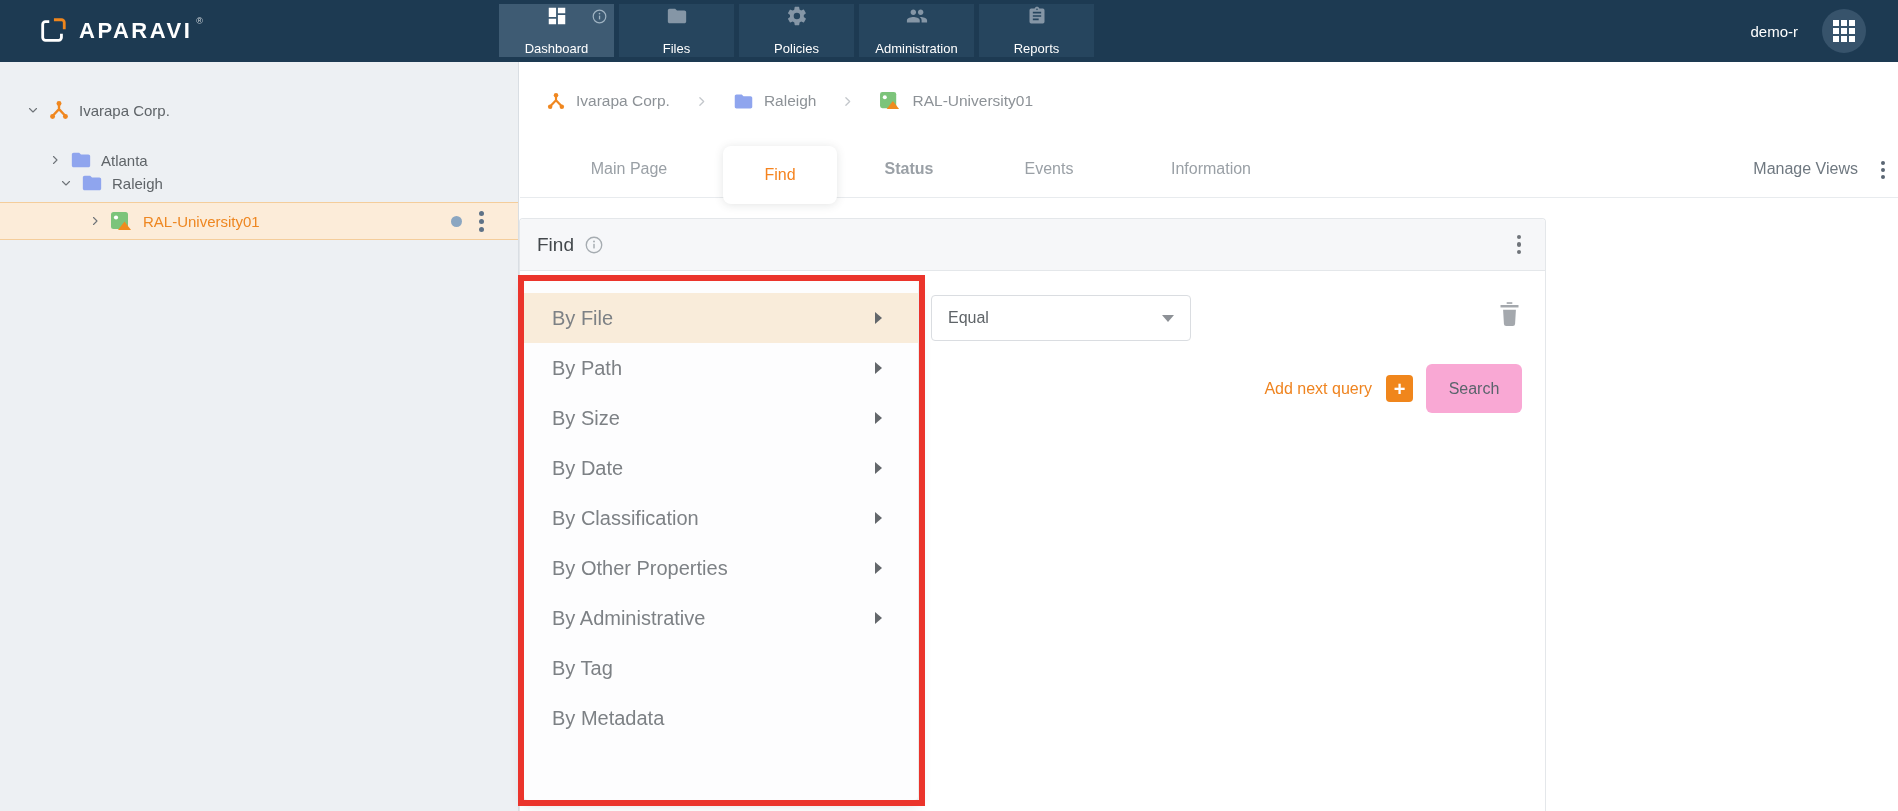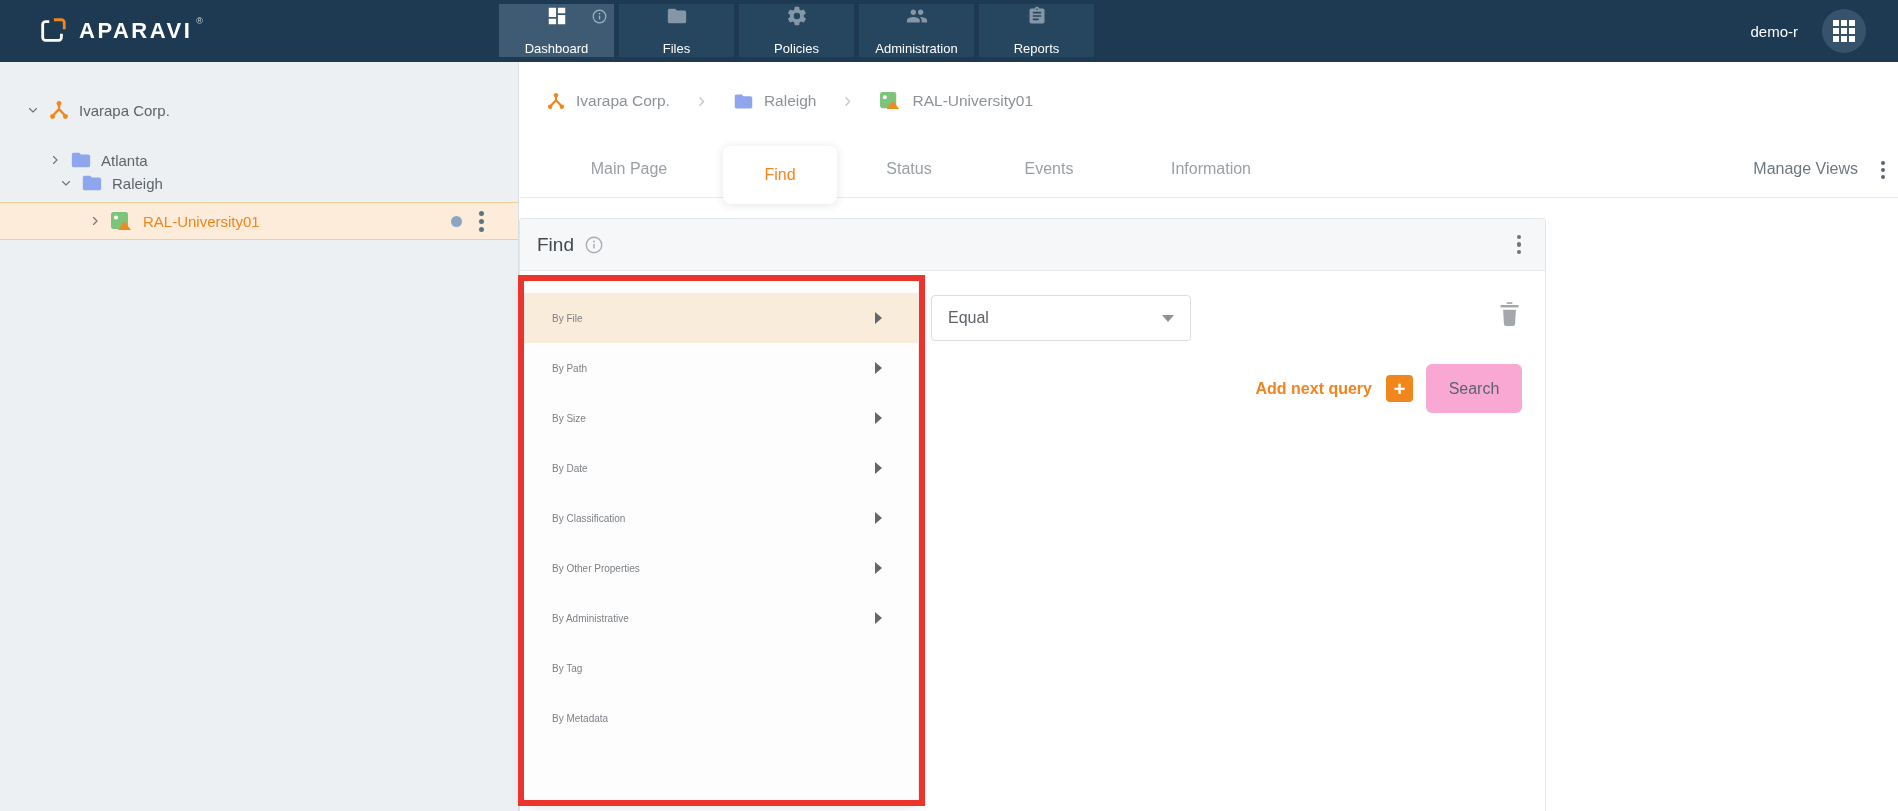--- a/index.html
+++ b/index.html
@@ -40,21 +40,21 @@
 
   
   .crumbbar { position:absolute; top:62px; left:520px; right:0; height:78px; background:#fff; display:flex; align-items:center; padding-left:26px; }
   .crumb { display:flex; align-items:center; gap:10px; color:#8d9297; font-size:15.5px; cursor:pointer; }
   .crumb-sep { margin:0 25px; color:#c3c7cb; line-height:0; }
 
   
   .tabbar { position:absolute; top:140px; left:520px; right:0; height:58px; background:#fff; border-bottom:1px solid #e8ebee; }
   .tab { position:absolute; top:0; height:58px; display:flex; align-items:center; transform:translateX(-50%); color:#9aa0a6; font-size:16px; cursor:pointer; }
   .tab-main  { left:109px; }
-  .tab-stat  { left:389px; }
+  .tab-stat  { left:389px;font-weight:bold; }
   .tab-evt   { left:529px; }
   .tab-info  { left:691px; }
   .tab-active-box { position:absolute; left:203px; top:6px; width:114px; height:58px; background:#fff; border-radius:8px;
     box-shadow:0 1px 10px rgba(60,64,67,.14); z-index:2; display:flex; align-items:center; justify-content:center;
     color:#f5831e; font-size:16px; cursor:pointer; }
   .manage { position:absolute; right:40px; top:0; height:58px; display:flex; align-items:center; color:#6f7880; font-size:16px; cursor:pointer; }
   .tab-kebab { position:absolute; right:13px; top:21px; }
   .tab-kebab i { width:4px; height:4px; background:#5a6673; }
 
   
@@ -66,30 +66,30 @@
   .panel-kebab i { background:#6f747a; width:4.5px; height:4.5px; }
 
   .op-select { position:absolute; left:411px; top:76px; width:260px; height:46px; border:1px solid #dadde1; border-radius:4px;
     display:flex; align-items:center; padding:0 16px; color:#5f6468; font-size:16px; background:#fff; cursor:pointer; }
   .caret { margin-left:auto; width:0; height:0; border-left:6px solid transparent; border-right:6px solid transparent; border-top:7px solid #8d9196; }
   .name-input { position:absolute; left:686px; top:76px; width:278px; height:46px; border:1px solid #dadde1; border-radius:4px;
     padding:0 16px; font-size:16px; color:#4a4f54; font-family:inherit; background:#fff; }
   .name-input::placeholder { color:#b9bdc2; }
   .trash-btn { position:absolute; left:976px; top:80px; cursor:pointer; line-height:0; }
   .add-next { position:absolute; right:132px; top:156px; height:27px; display:flex; align-items:center; gap:14px; }
-  .add-label { color:#ef8420; font-size:16px; cursor:pointer; white-space:nowrap;font-weight:bold; }
+  .add-label { color:#ef8420; font-size:16px; cursor:pointer; white-space:nowrap; }
   .plus-btn { width:27px; height:27px; border-radius:4px; background:#f0861c; color:#fff; font-size:20px; font-weight:bold;
     display:flex; align-items:center; justify-content:center; cursor:pointer; line-height:1; }
   .search-btn { position:absolute; right:23px; top:145px; width:96px; height:49px; background:#f9a8d4; border-radius:6px;
     color:#5a646c; font-size:16px; display:flex; align-items:center; justify-content:center; cursor:pointer; }
 
   
   .menu { position:absolute; left:524px; top:281px; width:394px; height:519px; background:#fdfdfe; border-radius:4px;
     box-shadow:0 4px 14px rgba(0,0,0,.16); z-index:5; padding-top:12px; }
-  .menu-item { height:50px; display:flex; align-items:center; padding:0 36px 0 28px; font-size:10px; color:#7d8185; cursor:pointer; }
+  .menu-item { height:50px; display:flex; align-items:center; padding:0 36px 0 28px; font-size:20px; color:#7d8185; cursor:pointer; }
   .menu-item.hl { background:#f9ecda; }
   .mi-arrow { margin-left:auto; width:0; height:0; border-top:6px solid transparent; border-bottom:6px solid transparent; border-left:7px solid #63676b; }
 
   .red-annotation { position:absolute; left:518px; top:275px; width:407px; height:531px; border:6px solid #eb342b; z-index:6; pointer-events:none; }
 </style>
 </head>
 <body>
 
 <div class="screen">
 

